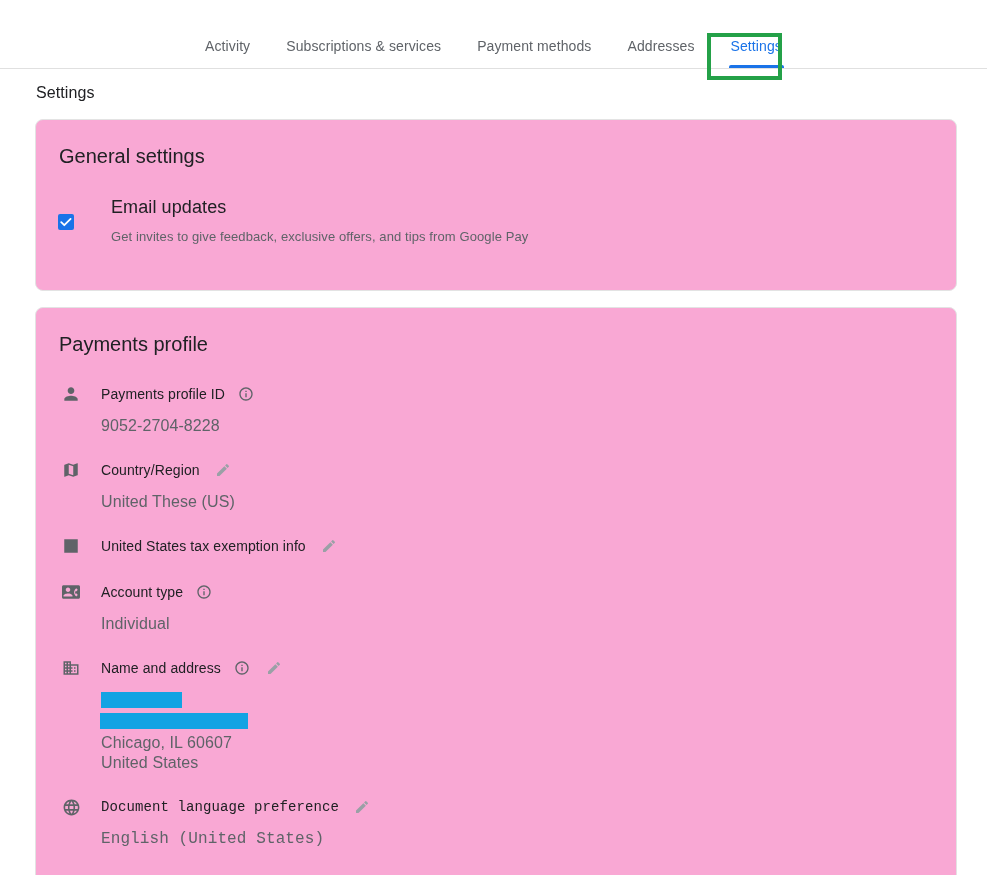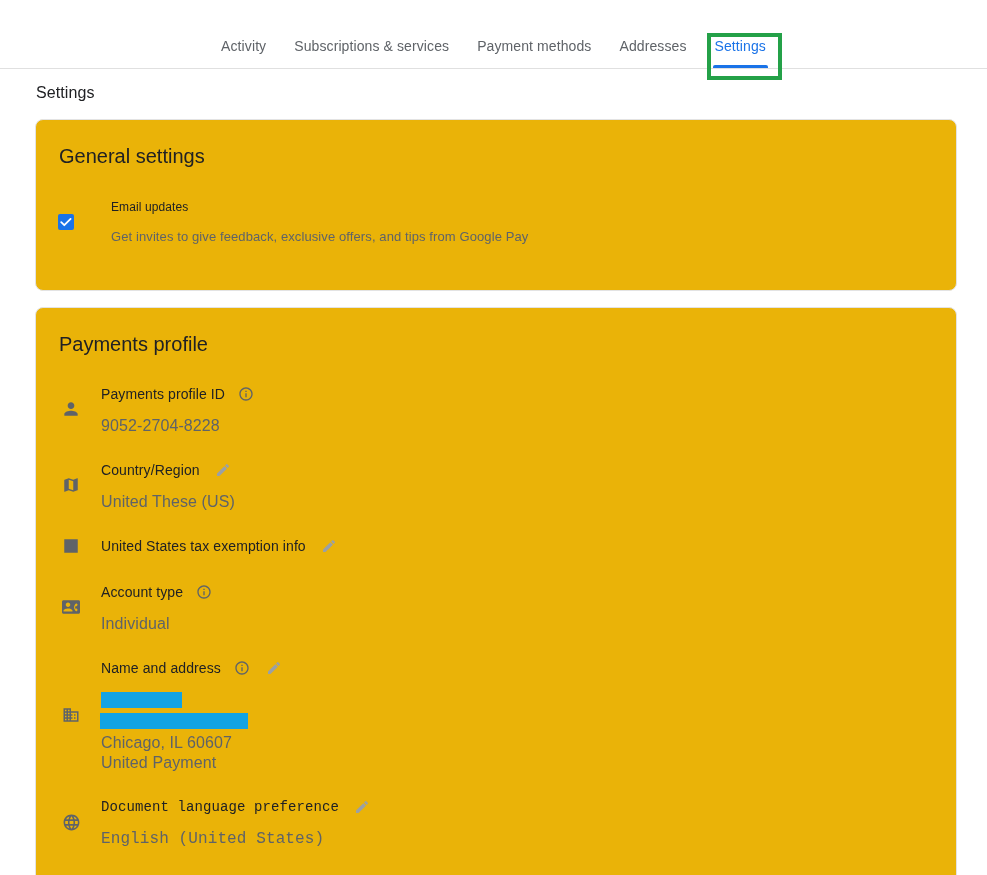--- a/index.html
+++ b/index.html
@@ -23,21 +23,21 @@
     border-bottom: 1px solid #e0e0e0;
     box-sizing: border-box;
   }
   .tabs {
     position: absolute;
     left: 0; right: 0;
     bottom: 0;
     display: flex;
     justify-content: center;
     align-items: flex-end;
-    gap: 0;
+    gap: 8px;
   }
   .tab {
     position: relative;
     padding: 0 14px 14px 14px;
     font-size: 14px;
     line-height: 16px;
     color: #5f6368;
     letter-spacing: .1px;
     white-space: nowrap;
     cursor: pointer;
@@ -74,21 +74,21 @@
     color: #202124;
     padding: 14px 0 0 36px;
     letter-spacing: .1px;
   }
 
   .card {
     position: relative;
     margin: 16px 30px 0 35px;
     border: 1px solid #e3e3e3;
     border-radius: 8px;
-    background: #eab308;
+    background: #f9a8d4;
     box-sizing: border-box;
   }
   .card.general { height: 172px; }
   .card.profile { min-height: 600px; }
 
   .card-title {
     font-size: 20px;
     line-height: 24px;
     font-weight: 400;
     color: #202124;
@@ -115,38 +115,38 @@
     border-radius: 2px;
     background: #1a73e8;
     flex: 0 0 auto;
     margin-top: 17px;
     position: relative;
     cursor: pointer;
   }
   .checkbox svg { display: block; }
   .cb-text { padding-left: 37px; }
   .cb-title {
-    font-size: 12px;
+    font-size: 18px;
     line-height: 20px;
     color: #202124;
     letter-spacing: .1px;
   }
   .cb-desc {
     font-size: 13px;
     line-height: 18px;
     color: #5f6368;
     padding-top: 11px;
     letter-spacing: .1px;
   }
 
   
   .rows { padding: 26px 0 30px 0; }
   .prow {
     display: flex;
-    align-items: center;
+    align-items: flex-start;
     padding: 0 0 22px 0;
   }
   .prow:last-child { padding-bottom: 0; font-family: Liberation Mono, monospace; }
   .prow-icon {
     width: 24px;
     height: 24px;
     flex: 0 0 auto;
     margin-left: 23px;
     color: #5f6368;
     display: flex;
@@ -338,21 +338,21 @@
           <span class="icon-btn pencil">
             <svg width="16" height="16" viewBox="0 0 24 24">
                 <path fill="#9aa0a6" d="M3 17.25V21h3.75L17.81 9.94l-3.75-3.75L3 17.25zM20.71 7.04a1 1 0 000-1.41l-2.34-2.34a1 1 0 00-1.41 0l-1.83 1.83 3.75 3.75 1.83-1.83z"></path>
               </svg>
           </span>
         </div>
         <div class="prow-value">
           <span class="redact r1"></span>
           <span class="redact r2"></span>
           <span class="addr-line">Chicago, IL 60607</span>
-          <span class="addr-line second">United Payment</span>
+          <span class="addr-line second">United States</span>
         </div>
       </div>
     </div>
 
     <div class="prow">
       <div class="prow-icon">
         <svg width="19" height="19" viewBox="0 0 24 24">
             <path d="M12 2C6.48 2 2 6.48 2 12s4.48 10 10 10 10-4.48 10-10S17.52 2 12 2zm6.93 6h-2.95a15.65 15.65 0 00-1.38-3.56A8.03 8.03 0 0118.92 8zM12 4.04c.83 1.2 1.48 2.53 1.91 3.96h-3.82c.43-1.43 1.08-2.76 1.91-3.96zM4.26 14C4.1 13.36 4 12.69 4 12s.1-1.36.26-2h3.38c-.08.66-.14 1.32-.14 2s.06 1.34.14 2H4.26zm.82 2h2.95c.32 1.25.78 2.45 1.38 3.56A7.99 7.99 0 015.08 16zm2.95-8H5.08a7.99 7.99 0 014.33-3.56A15.65 15.65 0 008.03 8zM12 19.96c-.83-1.2-1.48-2.53-1.91-3.96h3.82c-.43 1.43-1.08 2.76-1.91 3.96zM14.34 14H9.66c-.09-.66-.16-1.32-.16-2s.07-1.35.16-2h4.68c.09.65.16 1.32.16 2s-.07 1.34-.16 2zm.25 5.56c.6-1.11 1.06-2.31 1.38-3.56h2.95a8.03 8.03 0 01-4.33 3.56zM16.36 14c.08-.66.14-1.32.14-2s-.06-1.34-.14-2h3.38c.16.64.26 1.31.26 2s-.1 1.36-.26 2h-3.38z"></path>
           </svg>
       </div>

